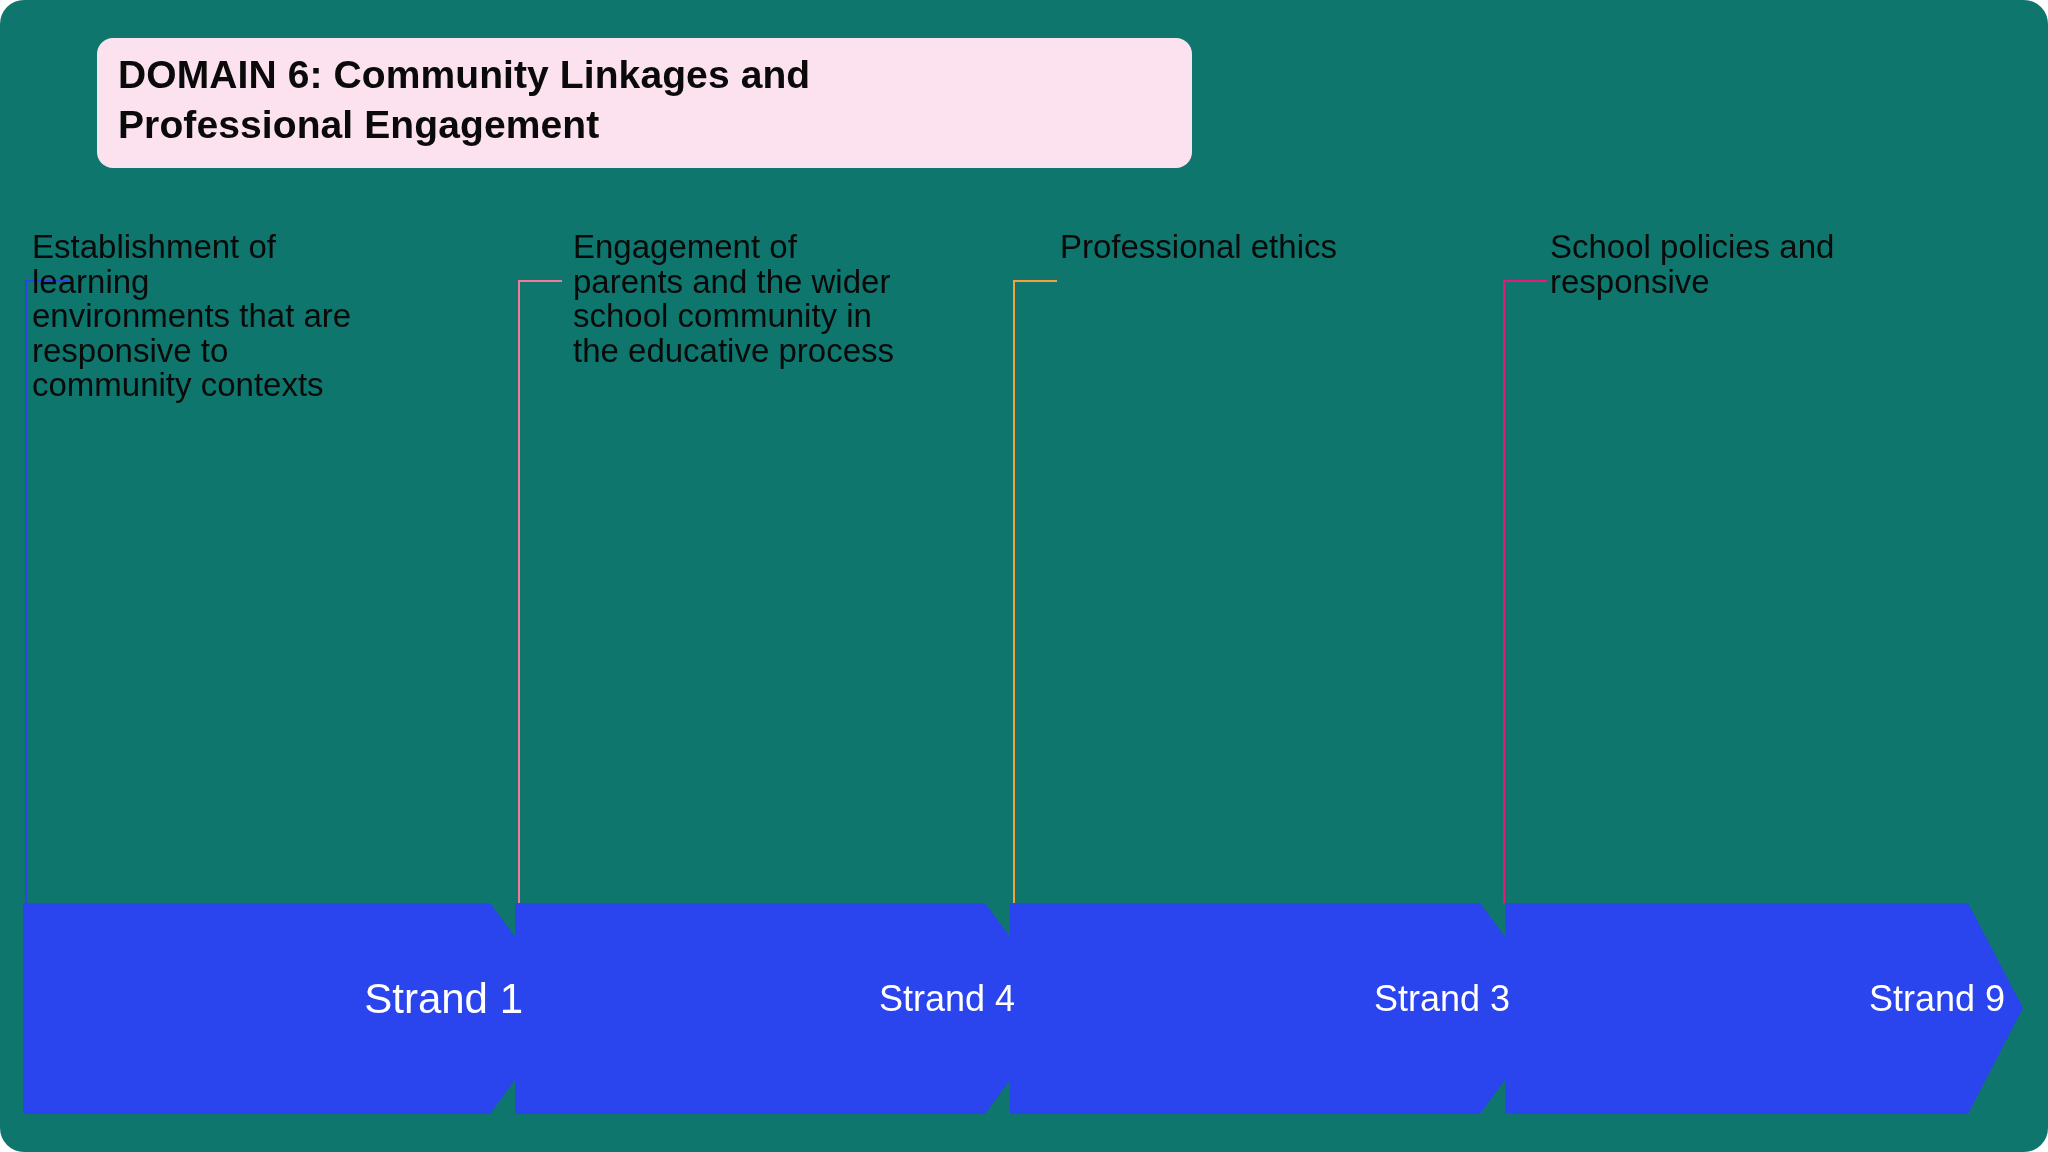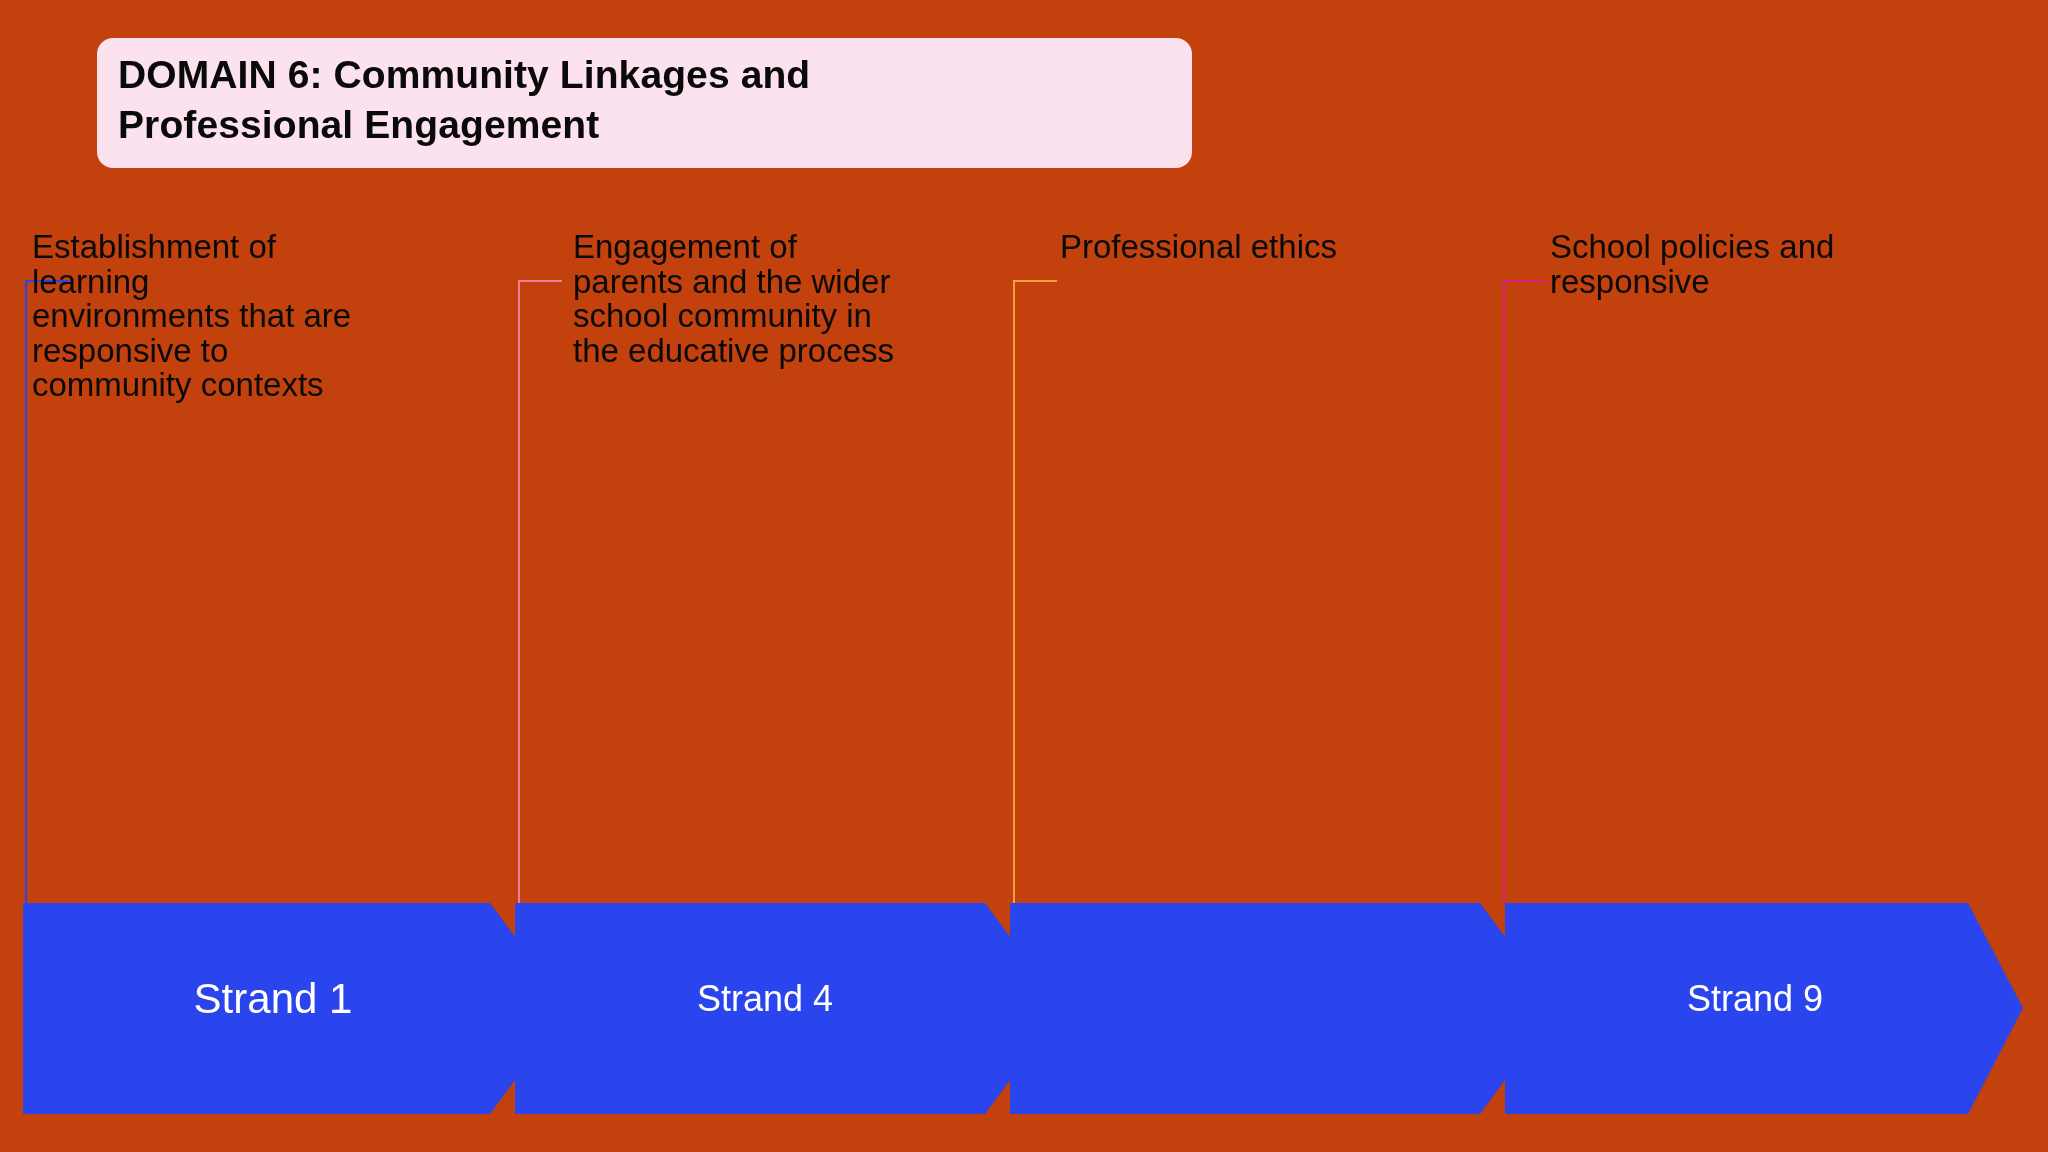--- a/index.html
+++ b/index.html
@@ -85,32 +85,32 @@
   }
   .band svg {
     display: block;
   }
   .strand-label {
     position: absolute;
     top: 903px;
     height: 191px;
     display: flex;
     align-items: center;
-    justify-content: center;
+    justify-content: flex-end;
     color: #ffffff;
     font-size: 36px;
     line-height: 40px;
     pointer-events: none;
   }
   .strand-label.big { font-size: 42px; }
 </style>
 </head>
 <body>
 
-<div id="slide" style="background: #c2410c;">
+<div id="slide" style="background: #0f766e; border-radius: 24px;">
 
   <div class="title-box" style="background: rgb(251, 226, 238);">
     <div class="title-text" style="color: rgb(10, 10, 10);">DOMAIN 6: Community Linkages and
 Professional Engagement</div>
   </div>
 
   <div class="connector" style="left:25px;">
     <div class="vline" style="background: rgb(43, 68, 232);"></div>
     <div class="hstub" style="background: rgb(43, 68, 232);"></div>
   </div>
@@ -150,17 +150,20 @@
       <polygon points="1505,0 1968,0 2023,105 1968,211 1505,211" fill="#2A44EE"></polygon>
     </svg>
   </div>
 
   <div class="strand-label big" style="left: 23px; width: 500px; color: rgb(255, 255, 255);">
     <span>Strand 1</span>
   </div>
   <div class="strand-label" style="left: 515px; width: 500px; color: rgb(255, 255, 255);">
     <span>Strand 4</span>
   </div>
+  <div class="strand-label" style="left: 1010px; width: 500px; color: rgb(255, 255, 255);">
+    <span>Strand 3</span>
+  </div>
   <div class="strand-label" style="left: 1505px; width: 500px; color: rgb(255, 255, 255);">
     <span>Strand 9</span>
   </div>
 
 </div>
 
 </body></html>

